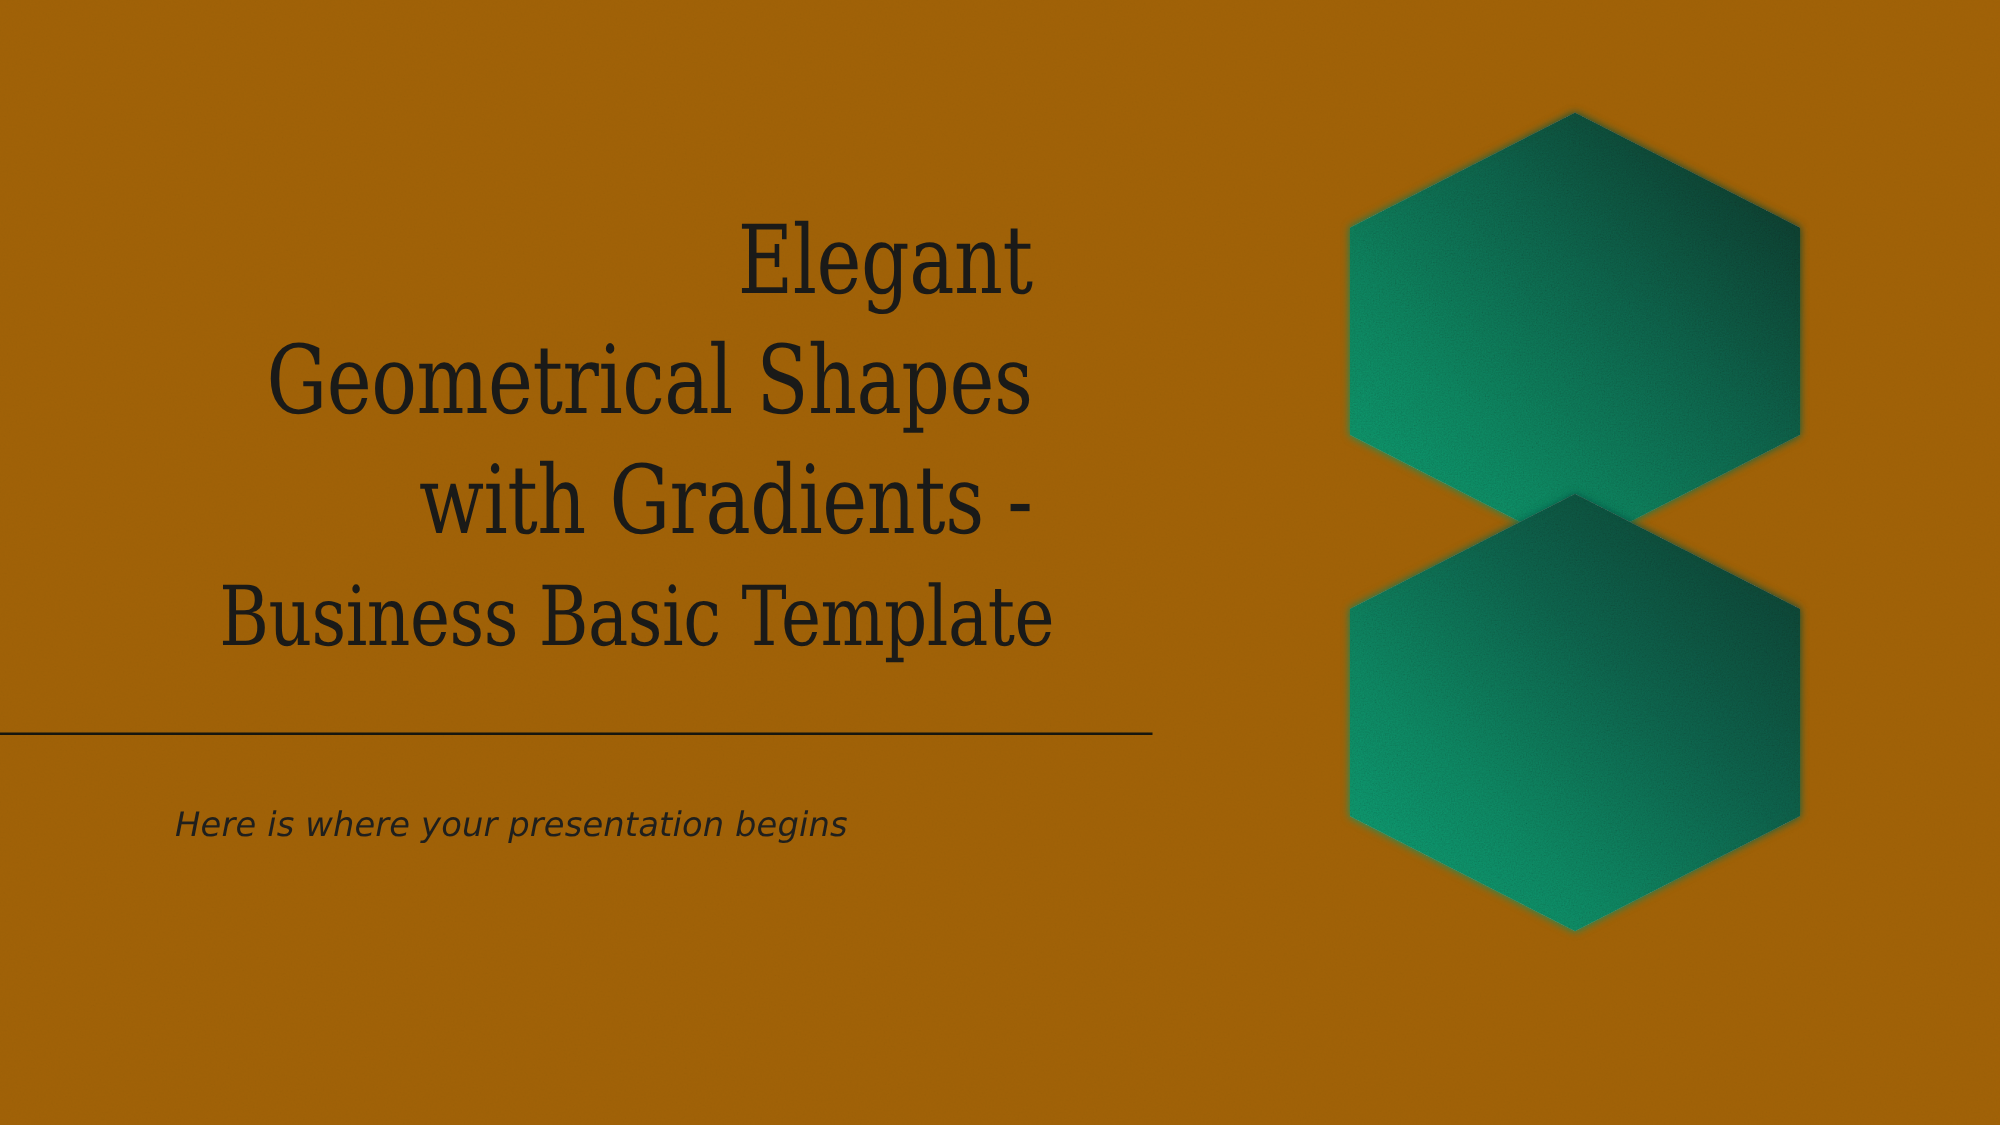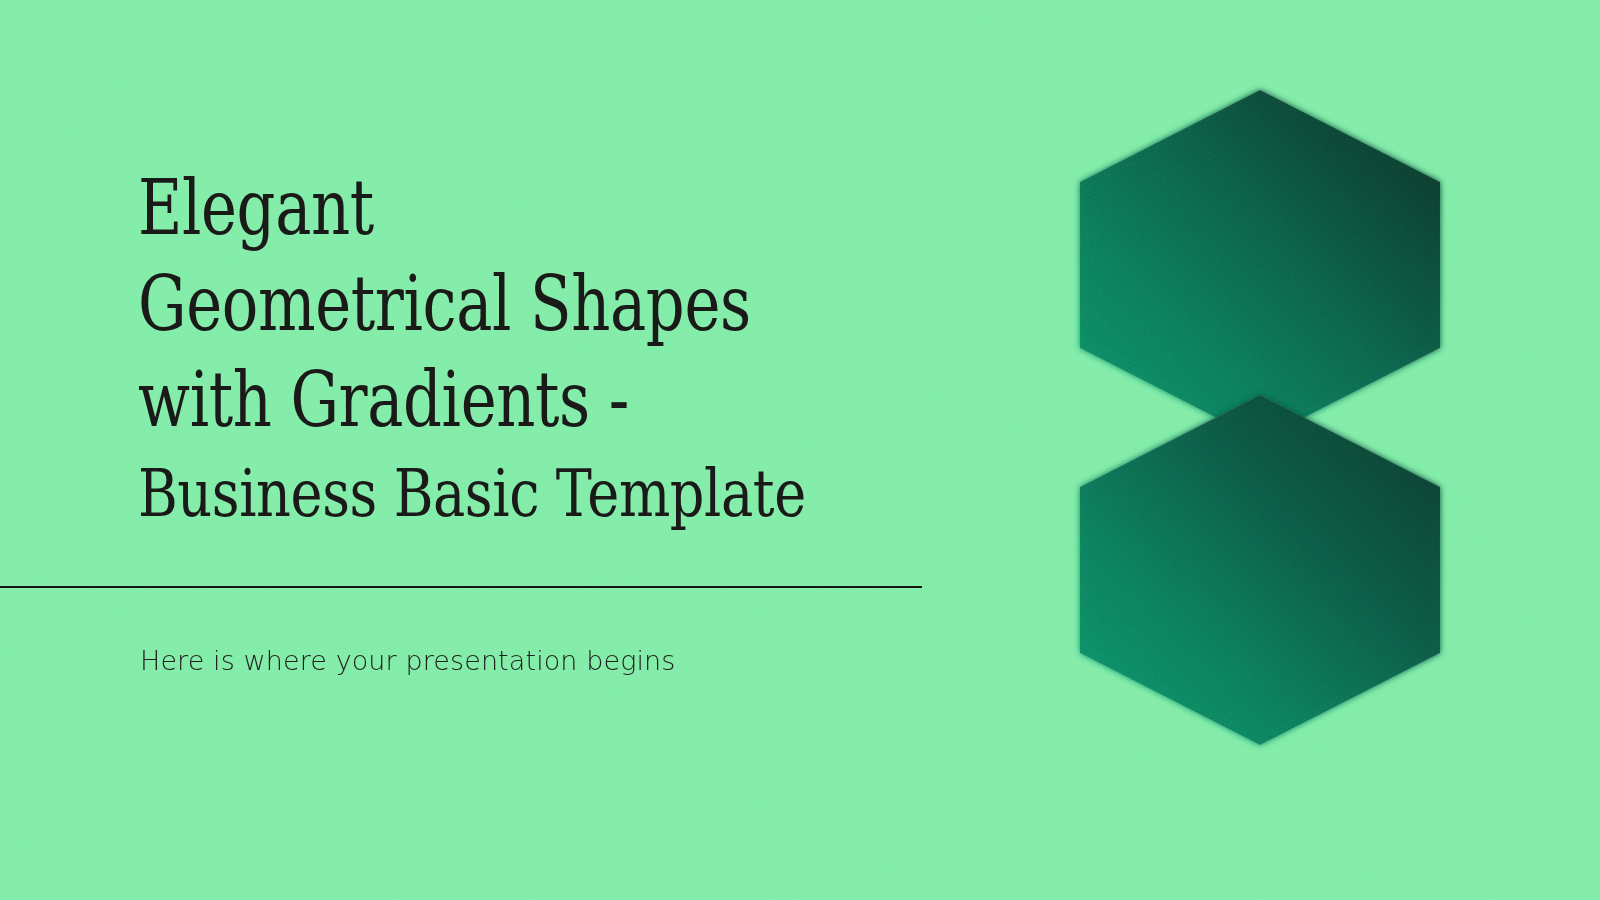--- a/index.html
+++ b/index.html
@@ -7,23 +7,24 @@
     padding: 0;
     width: 1600px;
     height: 900px;
     overflow: hidden;
   }
 
   #slide {
     position: relative;
     width: 1600px;
     height: 900px;
-    background-color: #86efac;
+    background-color: #a16207;
     overflow: hidden;
     font-family: "Liberation Sans", sans-serif;
+    text-align: right;
   }
 
   
   #paper-texture {
     position: absolute;
     inset: 0;
     pointer-events: none;
     opacity: 0.55;
     mix-blend-mode: multiply;
     z-index: 5;
@@ -75,20 +76,21 @@
     position: absolute;
     left: 140px;
     top: 645px;
     font-family: "DejaVu Sans", "Liberation Sans", sans-serif;
     font-size: 27px;
     font-weight: 300;
     color: #1f1f1d;
     letter-spacing: 0.1px;
     white-space: nowrap;
     z-index: 3;
+    font-style: italic;
   }
 
   
   #hex-group {
     position: absolute;
     left: 1080px;
     top: 70px;
     width: 400px;
     height: 760px;
     z-index: 2;

